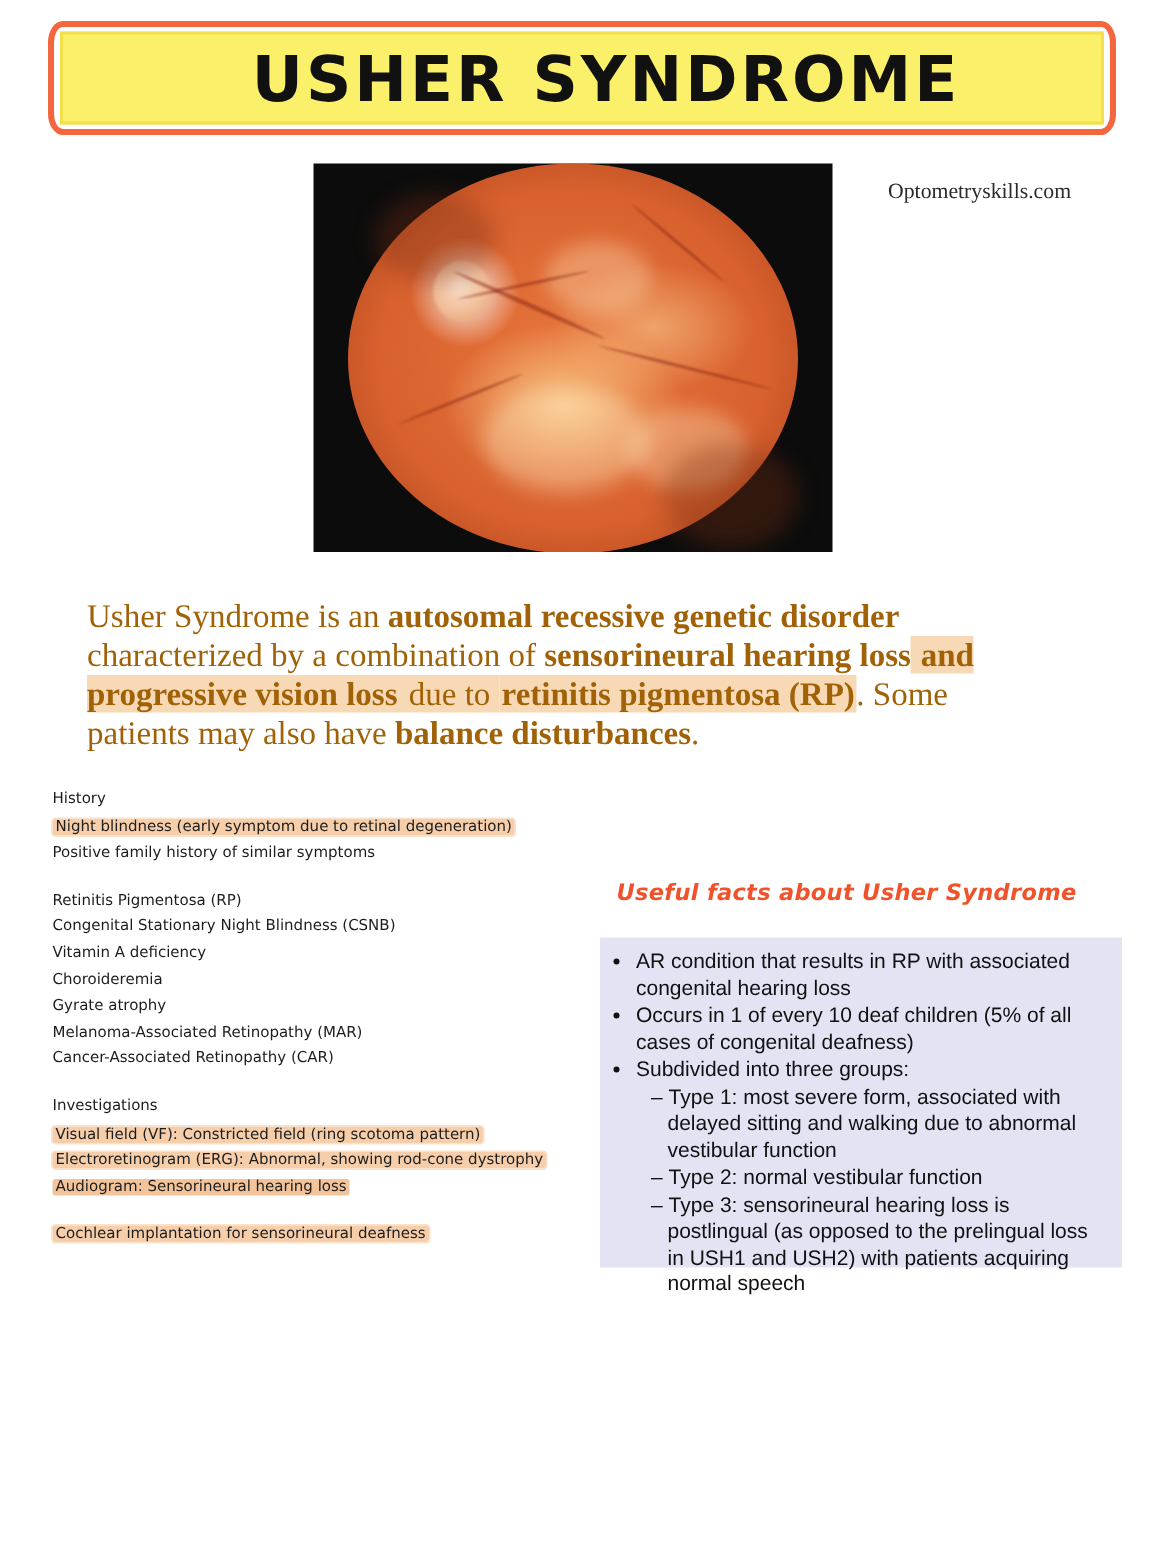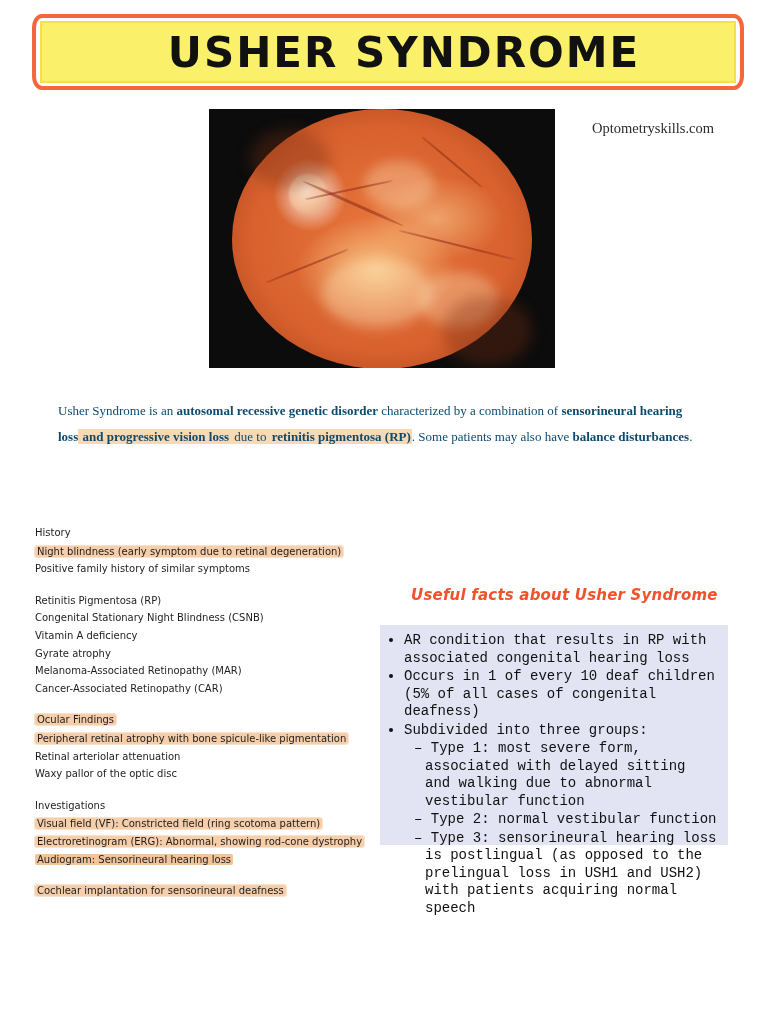--- a/index.html
+++ b/index.html
@@ -130,23 +130,23 @@
     color: #2b2b2b;
     text-align: right;
   }
 
   
   .intro {
     position: absolute;
     left: 58px;
     top: 398px;
     width: 640px;
-    font-size: 13px;
+    font-size: 22px;
     line-height: 26px;
-    color: #0c4a6e;
+    color: #a16207;
   }
   .intro b { font-weight: bold; }
   .hl {
     background: #f7d9b5;
     padding: 0 1px;
   }
 
   
   .notes {
     position: absolute;
@@ -184,28 +184,28 @@
     width: 330px;
     font-family: "DejaVu Sans", sans-serif;
     font-style: italic;
     font-weight: bold;
     font-size: 15px;
     color: #f0522b;
     letter-spacing: 0.2px;
   }
   .facts-box {
     position: absolute;
-    left: 380px;
+    left: 400px;
     top: 625px;
     width: 348px;
     height: 220px;
     background: #e2e3f3;
     padding: 7px 10px 7px 8px;
     box-sizing: border-box;
-    font-family: Liberation Mono, monospace;
+    font-family: Liberation Sans, sans-serif;
     font-size: 14px;
     line-height: 17.5px;
     color: #111;
   }
   .facts-box ul {
     margin: 0;
     padding-left: 16px;
     list-style: disc;
   }
   .facts-box ul li { margin: 0 0 1px 0; }
@@ -258,31 +258,26 @@
   <div class="sec">
     <span class="hdr line">History</span>
     <span class="line"><span class="mk">Night blindness (early symptom due to retinal degeneration)</span></span>
     <span class="line">Positive family history of similar symptoms</span>
   </div>
 
   <div class="sec">
     <span class="line">Retinitis Pigmentosa (RP)</span>
     <span class="line">Congenital Stationary Night Blindness (CSNB)</span>
     <span class="line">Vitamin A deficiency</span>
+    <span class="line">Choroideremia</span>
     <span class="line">Gyrate atrophy</span>
     <span class="line">Melanoma-Associated Retinopathy (MAR)</span>
     <span class="line">Cancer-Associated Retinopathy (CAR)</span>
   </div>
 
-  <div class="sec">
-    <span class="hdr line"><span class="mk">Ocular Findings</span></span>
-    <span class="line"><span class="mk">Peripheral retinal atrophy with bone spicule-like pigmentation</span></span>
-    <span class="line">Retinal arteriolar attenuation</span>
-    <span class="line">Waxy pallor of the optic disc</span>
-  </div>
 
   <div class="sec">
     <span class="hdr line">Investigations</span>
     <span class="line"><span class="mk">Visual field (VF): Constricted field (ring scotoma pattern)</span></span>
     <span class="line"><span class="mk">Electroretinogram (ERG): Abnormal, showing rod-cone dystrophy</span></span>
     <span class="line"><span class="mk-strong">Audiogram: Sensorineural hearing loss</span></span>
   </div>
 
   <div class="sec">
     <span class="line"><span class="mk">Cochlear implantation for sensorineural deafness</span></span>

